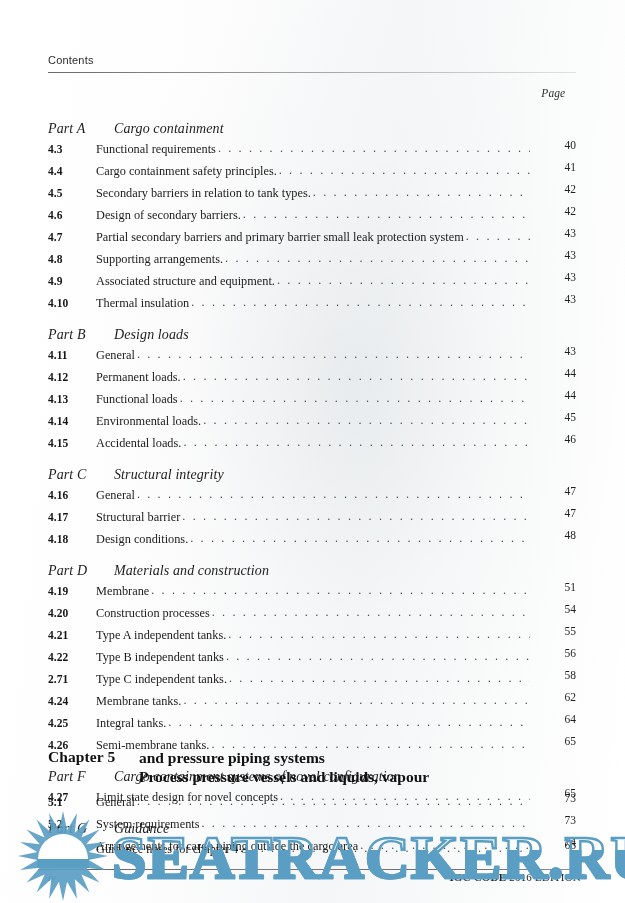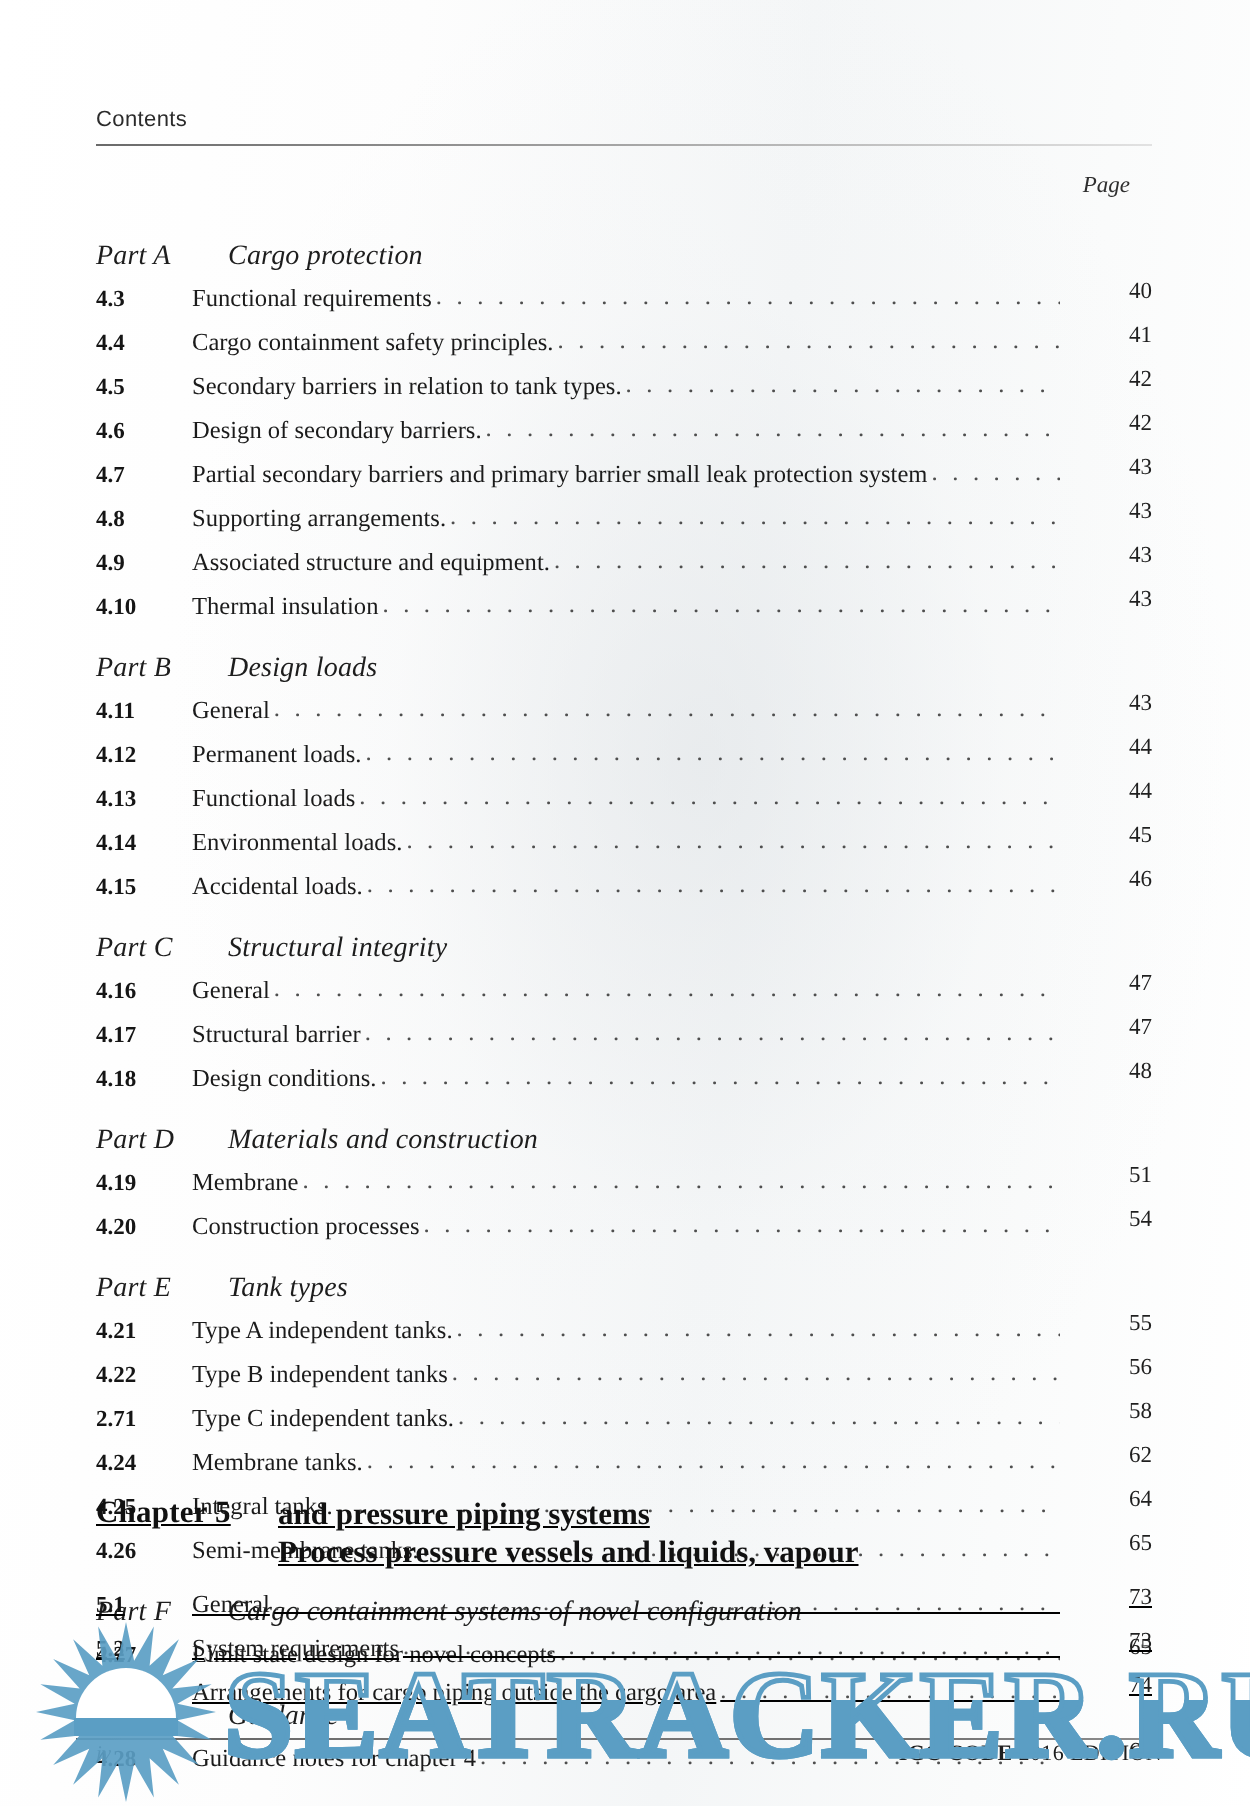--- a/index.html
+++ b/index.html
@@ -129,21 +129,20 @@
     color: #1f1f1f;
     transform: translateY(-4px);
   }
 
   
   .chapter-block {
     position: absolute;
     left: 48px;
     top: 748px;
     width: 528px;
-    text-decoration: underline;
   }
   .chapter-head {
     display: flex;
     align-items: flex-start;
     font-family: "Liberation Serif", serif;
     font-weight: bold;
     color: #111111;
   }
   .chapter-head .ch-label {
     width: 91px;
@@ -209,21 +208,21 @@
 <div id="content">
 
   <div class="running-header">Contents</div>
   <div class="header-rule"></div>
 
   <div class="page-col-label">Page</div>
 
   <div class="toc" id="toc-root">
       <div class="part-heading">
         <div class="part-label">Part A</div>
-        <div class="part-title">Cargo protection</div>
+        <div class="part-title">Cargo containment</div>
       </div>
       <div class="toc-row">
         <div class="num">4.3</div>
         <div class="entry">
           <span class="txt">Functional requirements</span>
           <span class="leader">. . . . . . . . . . . . . . . . . . . . . . . . . . . . . . . . . . . . . . . . . . . . . . . . . . . . . . . . . . . . . . . . . . . . . . . . . . . . . . . . . . . . . . . . . . . . . . . . . . . . . . .</span>
         </div>
         <div class="pg">40</div>
       </div>
       <div class="toc-row">
@@ -366,24 +365,20 @@
         </div>
         <div class="pg">51</div>
       </div>
       <div class="toc-row">
         <div class="num">4.20</div>
         <div class="entry">
           <span class="txt">Construction processes</span>
           <span class="leader">. . . . . . . . . . . . . . . . . . . . . . . . . . . . . . . . . . . . . . . . . . . . . . . . . . . . . . . . . . . . . . . . . . . . . . . . . . . . . . . . . . . . . . . . . . . . . . . . . . . . . . .</span>
         </div>
         <div class="pg">54</div>
-      </div>
-      <div class="part-heading">
-        <div class="part-label">Part E</div>
-        <div class="part-title">Tank types</div>
       </div>
       <div class="toc-row">
         <div class="num">4.21</div>
         <div class="entry">
           <span class="txt">Type A independent tanks.</span>
           <span class="leader">. . . . . . . . . . . . . . . . . . . . . . . . . . . . . . . . . . . . . . . . . . . . . . . . . . . . . . . . . . . . . . . . . . . . . . . . . . . . . . . . . . . . . . . . . . . . . . . . . . . . . . .</span>
         </div>
         <div class="pg">55</div>
       </div>
       <div class="toc-row">

